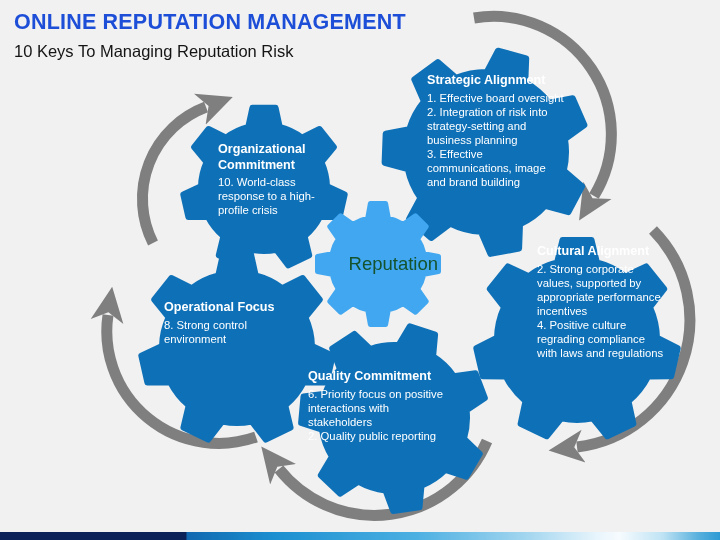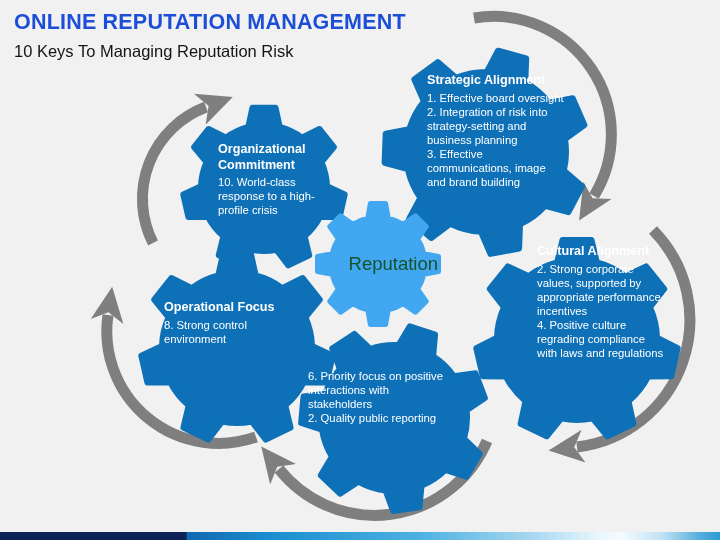--- a/index.html
+++ b/index.html
@@ -74,20 +74,21 @@
     <div class="gi">3. Effective communications, image and brand building</div>
   </div>
 
   <div class="gtb" id="gt-cultural">
     <div class="gt">Cultural Alignment</div>
     <div class="gi">2. Strong corporate values, supported by appropriate performance incentives</div>
     <div class="gi">4. Positive culture regrading compliance with laws and regulations</div>
   </div>
 
   <div class="gtb" id="gt-quality">
+    <div class="gt">Quality Commitment</div>
     <div class="gi">6. Priority focus on positive interactions with stakeholders</div>
     <div class="gi">2. Quality public reporting</div>
   </div>
 
   <div class="gtb" id="gt-operational">
     <div class="gt">Operational Focus</div>
     <div class="gi">8. Strong control environment</div>
   </div>
 
   <div class="gtb" id="gt-orgres">

